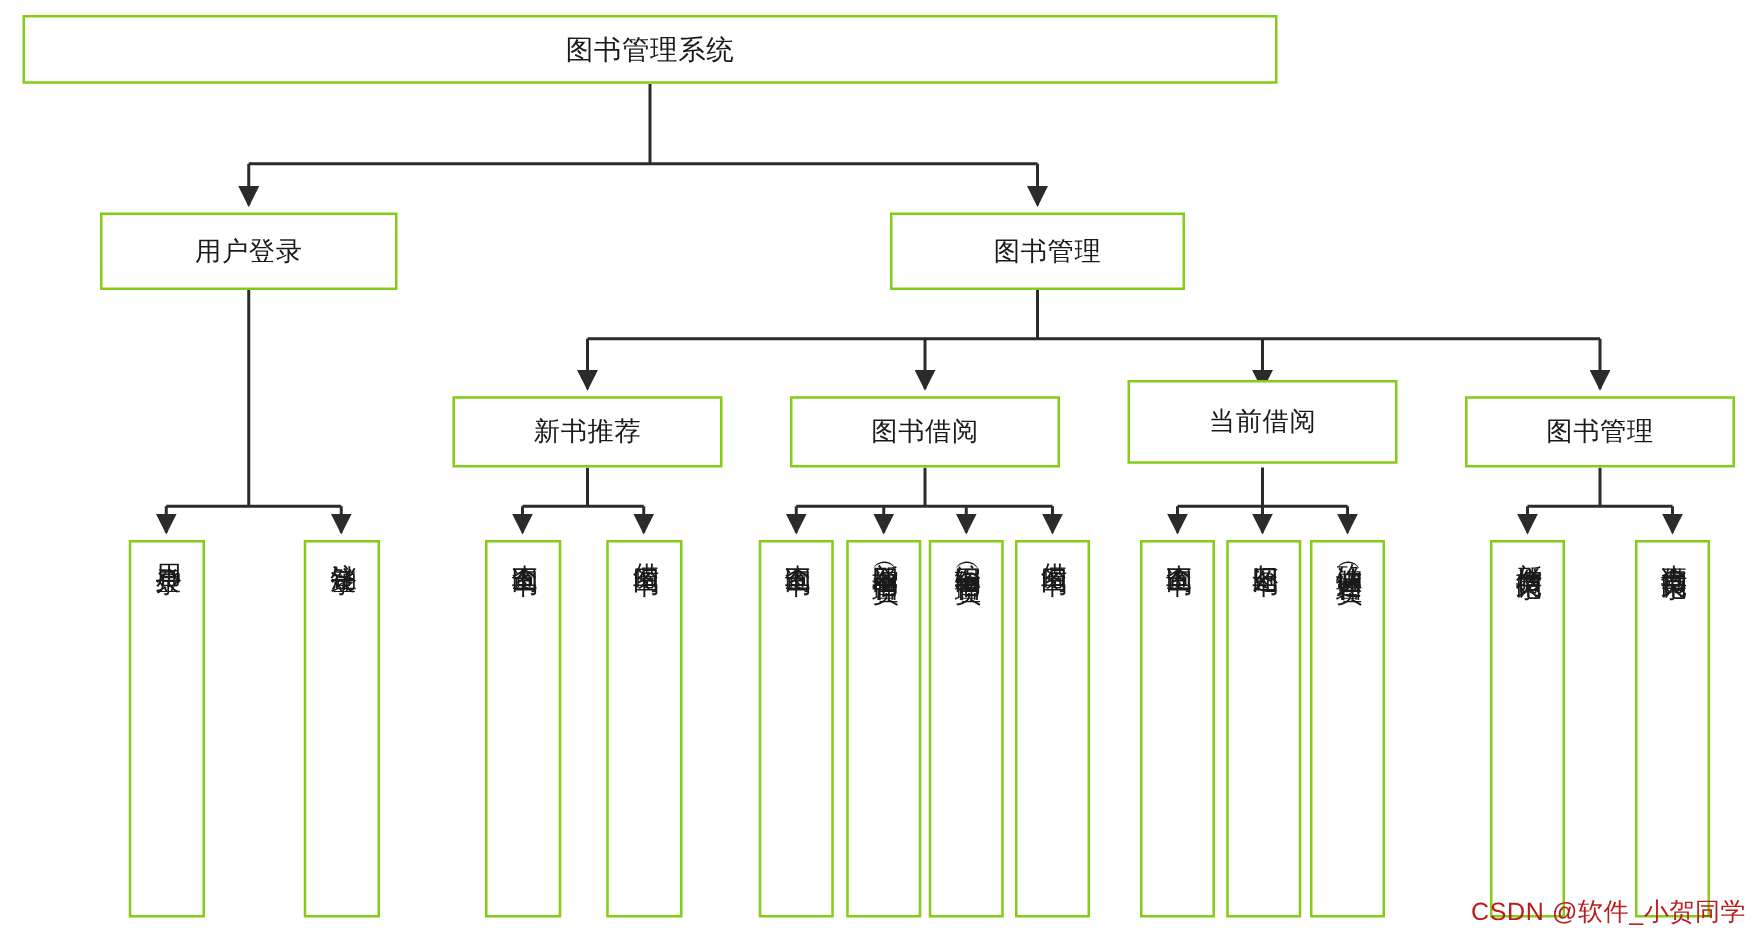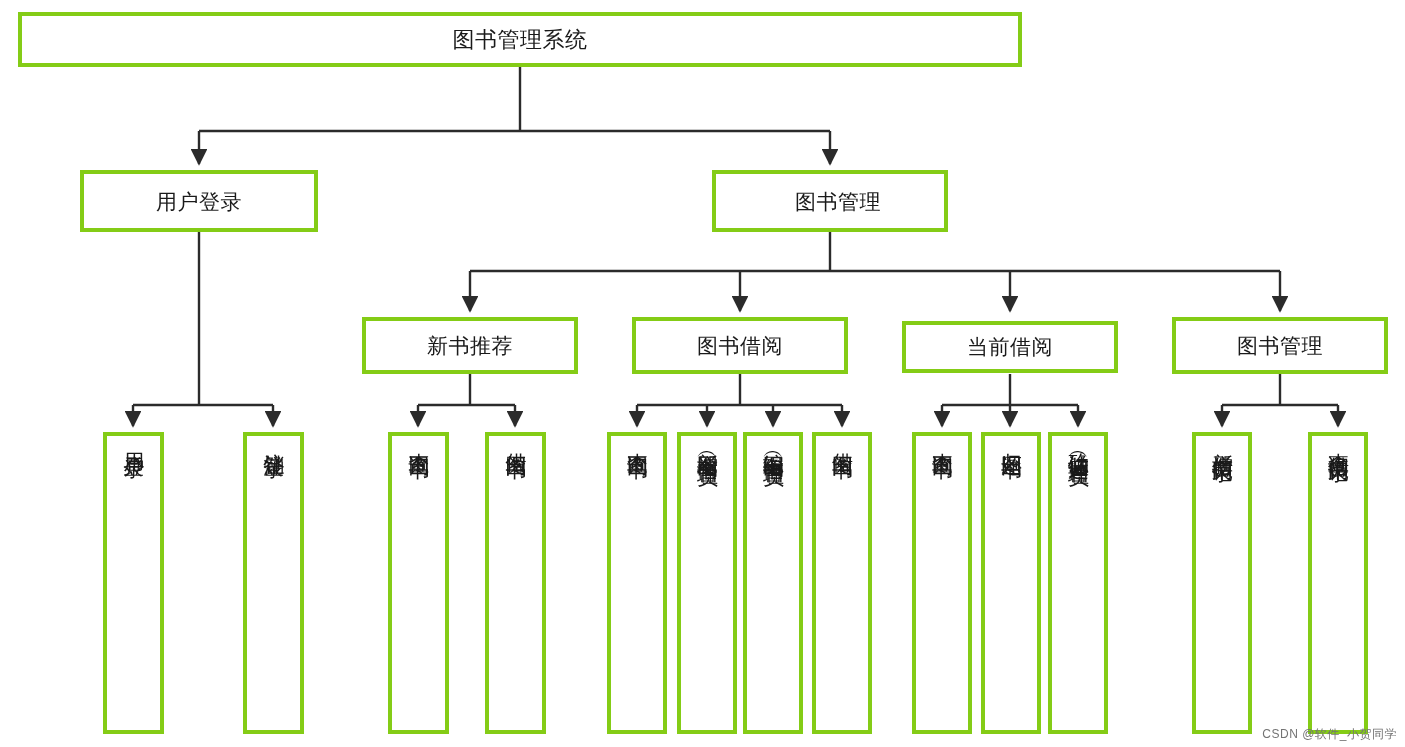--- a/index.html
+++ b/index.html
@@ -23,21 +23,21 @@
     left: 0;
     top: 0;
     width: 1405px;
     height: 747px;
     pointer-events: none;
   }
   .node {
     position: absolute;
     box-sizing: border-box;
     background: #ffffff;
-    border: 4px solid #84cc16;
+    border: 2px solid #84cc16;
     display: flex;
     align-items: center;
     justify-content: center;
     color: #1a1a1a;
   }
   .node .label {
     display: block;
     text-align: center;
     line-height: 1.0;
     white-space: nowrap;
@@ -62,22 +62,22 @@
     font-size: 21px;
     line-height: 1.18;
     letter-spacing: 2px;
     white-space: nowrap;
     margin-top: 0;
   }
   .watermark {
     position: absolute;
     right: 8px;
     bottom: 4px;
-    font-size: 12px;
-    color: #737373;
+    font-size: 20px;
+    color: #b91c1c;
     letter-spacing: 0.5px;
     white-space: nowrap;
     user-select: none;
   }
 </style>
 </head>
 <body>
 
 <div id="canvas">
 
@@ -141,21 +141,21 @@
   <div class="node horiz" style="left:712px; top:170px; width:236px; height:62px;padding-left:16px;">
     <span class="label">图书管理</span>
   </div>
 
   <div class="node horiz" style="left:362px; top:317px; width:216px; height:57px;">
     <span class="label">新书推荐</span>
   </div>
   <div class="node horiz" style="left:632px; top:317px; width:216px; height:57px;">
     <span class="label">图书借阅</span>
   </div>
-  <div class="node horiz" style="left:902px; top:321px; width:216px; height:52px;font-family:Liberation Serif, serif;">
+  <div class="node horiz" style="left:902px; top:304px; width:216px; height:67px;">
     <span class="label">当前借阅</span>
   </div>
   <div class="node horiz" style="left:1172px; top:317px; width:216px; height:57px;">
     <span class="label">图书管理</span>
   </div>
 
   <div class="node vert" style="left:103px; top:432px; width:61px; height:302px;">
     <span class="label">用户登录</span>
   </div>
   <div class="node vert" style="left:243px; top:432px; width:61px; height:302px;">

